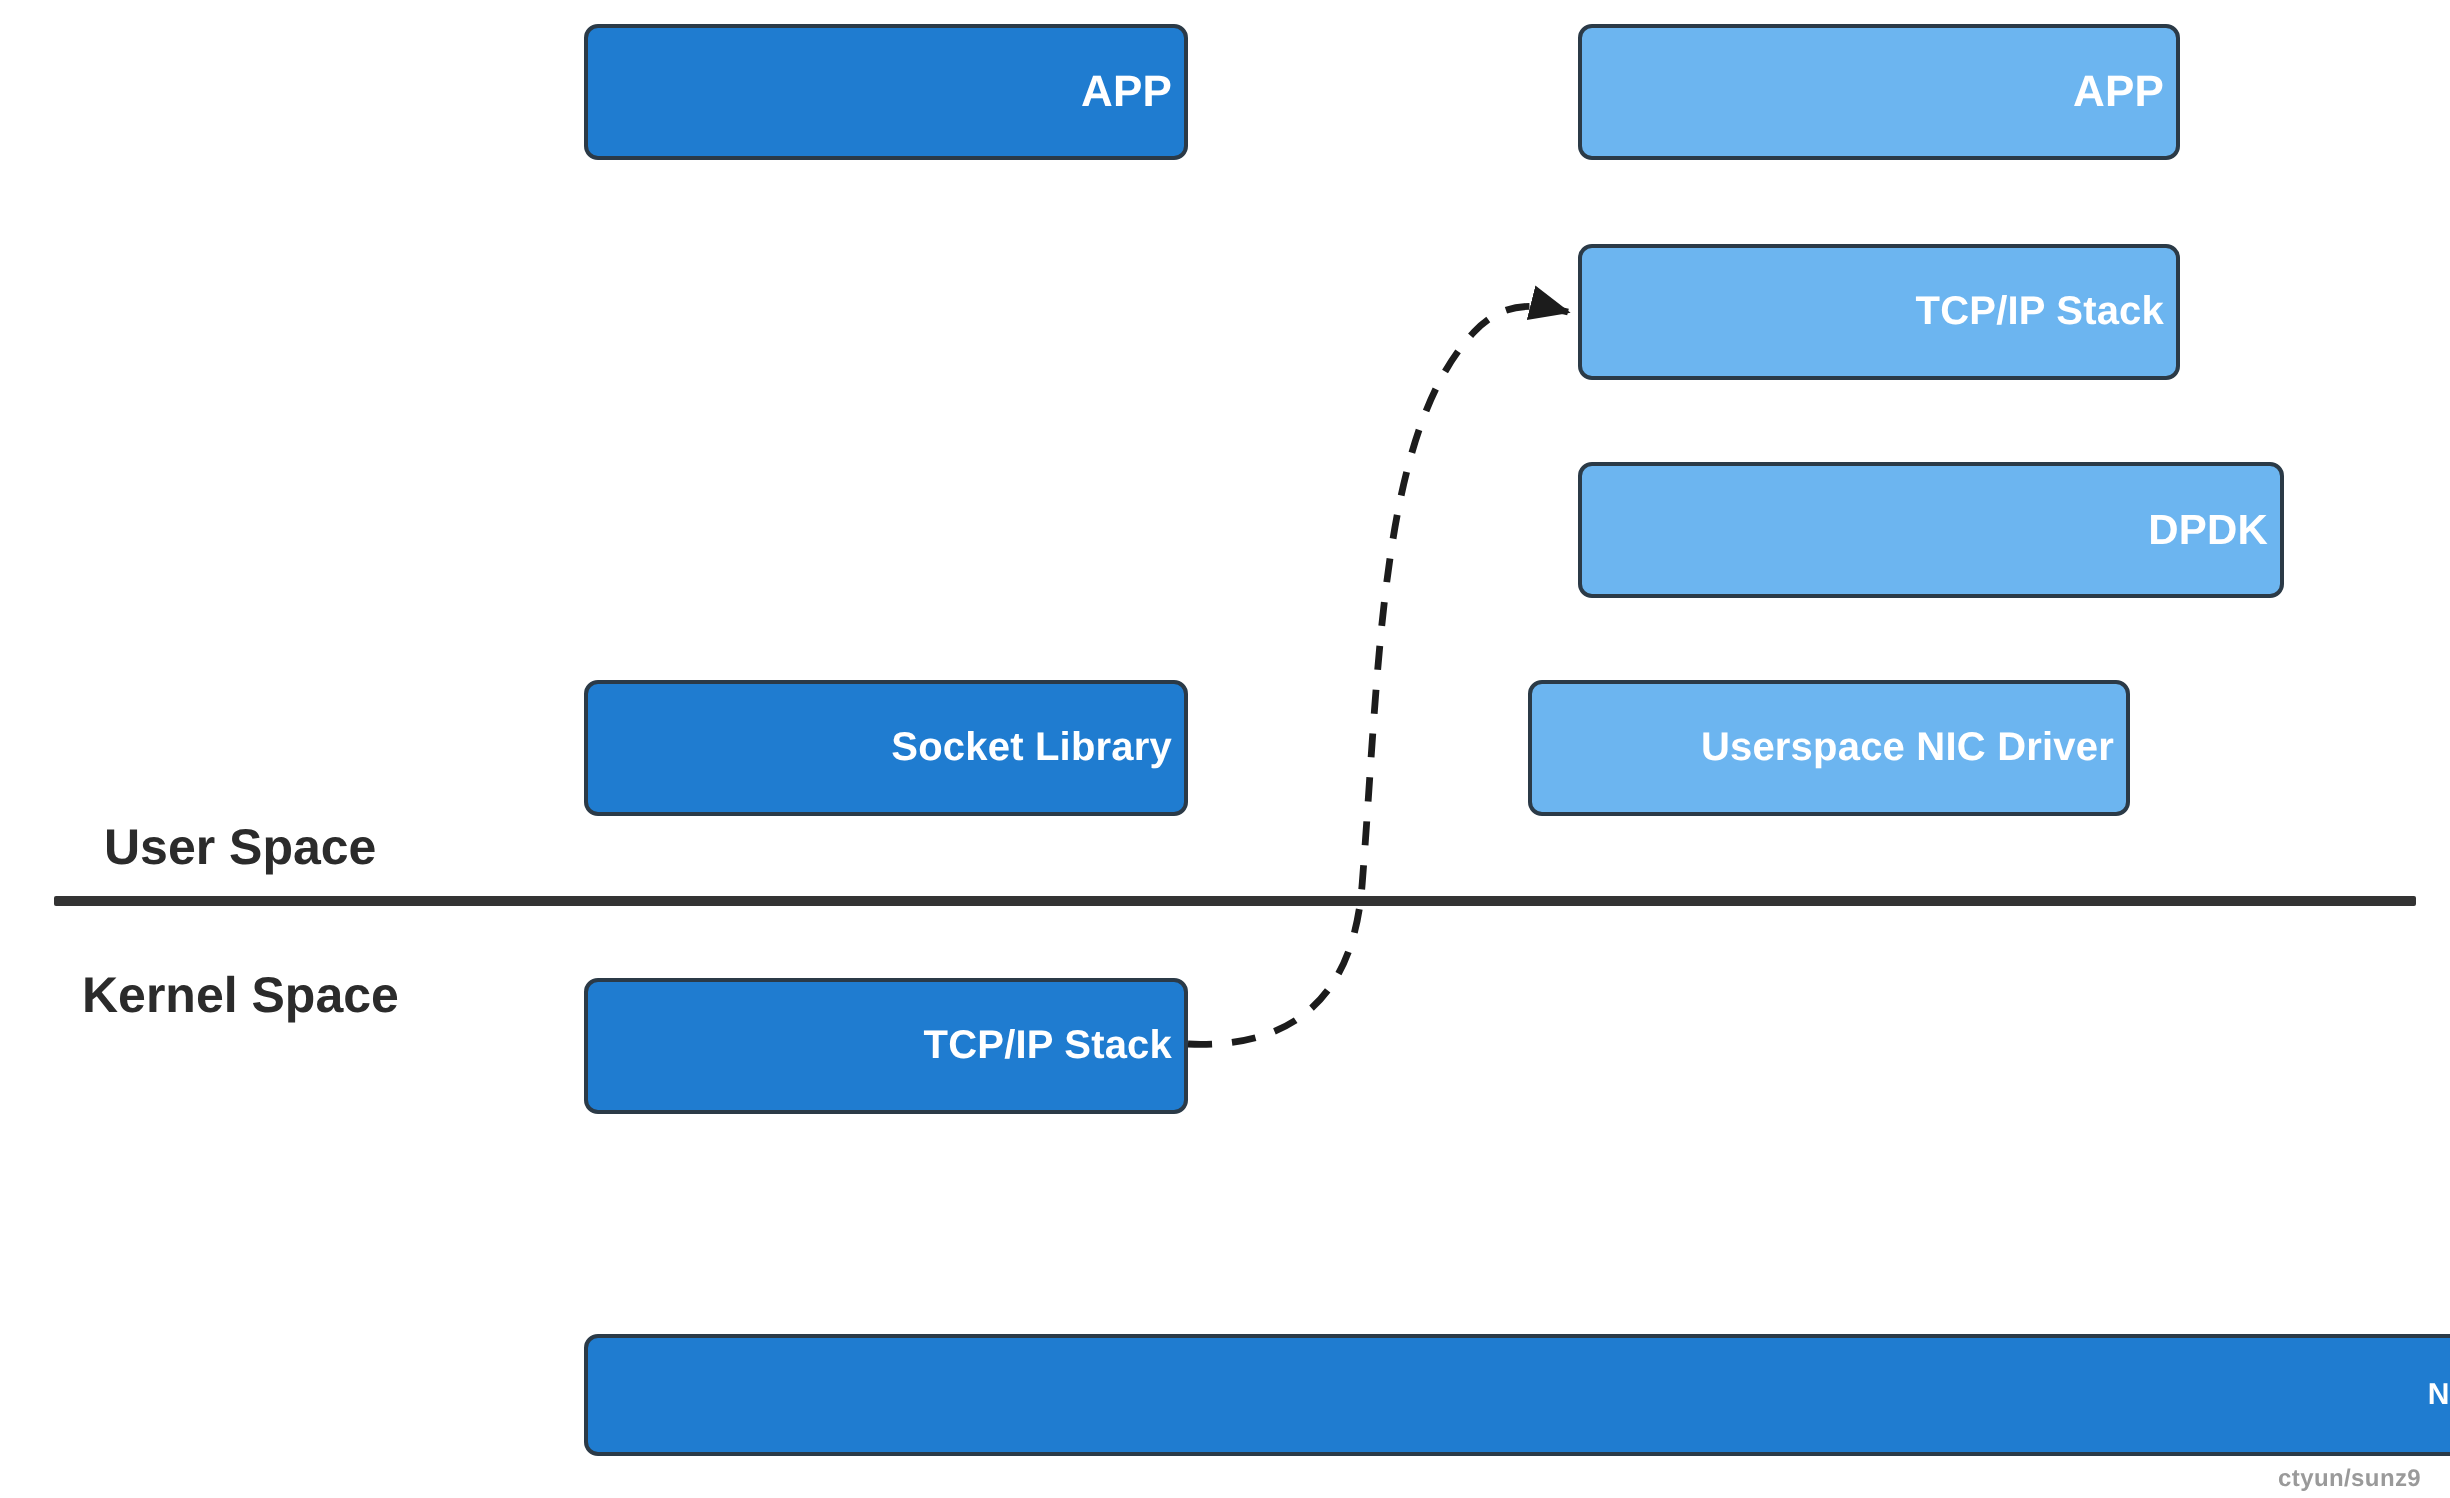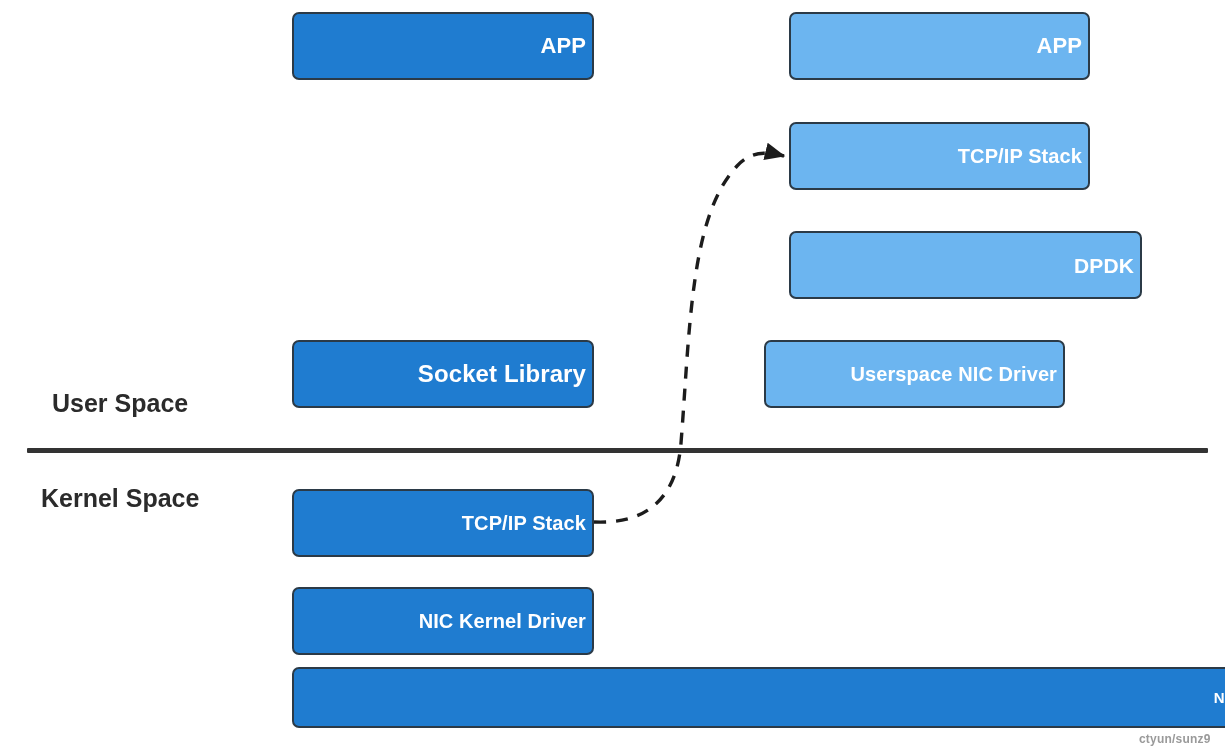--- a/index.html
+++ b/index.html
@@ -86,31 +86,28 @@
 </style>
 </head>
 <body>
 
 <div id="canvas">
 
   <div class="node kernel-tone" style="left:292px; top:12px; width:302px; height:68px; font-size:22px;">
     <span class="node-label">APP</span>
   </div>
 
-  <div class="node kernel-tone" style="left:292px; top:340px; width:302px; height:68px; font-size:24px;">
+  <div class="node kernel-tone" style="left:292px; top:340px; width:302px; height:68px; font-size:20px;">
     <span class="node-label">Socket Library</span>
   </div>
 
   <div class="node kernel-tone" style="left:292px; top:489px; width:302px; height:68px; font-size:20px;">
     <span class="node-label">TCP/IP Stack</span>
   </div>
 
-  <div class="node kernel-tone" style="left:292px; top:587px; width:302px; height:68px; font-size:20px;">
-    <span class="node-label">NIC Kernel Driver</span>
-  </div>
 
   <div class="node user-tone" style="left:789px; top:12px; width:301px; height:68px; font-size:22px;">
     <span class="node-label">APP</span>
   </div>
 
   <div class="node user-tone" style="left:789px; top:122px; width:301px; height:68px; font-size:20px;">
     <span class="node-label">TCP/IP Stack</span>
   </div>
 
   <div class="node user-tone" style="left:789px; top:231px; width:353px; height:68px; font-size:21px;">
@@ -118,21 +115,21 @@
   </div>
 
   <div class="node user-tone" style="left:764px; top:340px; width:301px; height:68px; font-size:20px;">
     <span class="node-label">Userspace NIC Driver</span>
   </div>
 
   <div class="node kernel-tone" style="left:292px; top:667px; width:956px; height:61px; font-size:15px;">
     <span class="node-label">NIC</span>
   </div>
 
-  <div class="zone-label" style="left:52px; top:391px;">User Space</div>
+  <div class="zone-label" style="left:52px; top:412px;">User Space</div>
 
   <div class="zone-label" style="left:41px; top:486px;">Kernel Space</div>
 
   <div class="divider" style="left:27px; top:448px; width:1181px; height:5px;"></div>
 
   <svg id="arrow-layer" viewBox="0 0 1225 749" xmlns="http://www.w3.org/2000/svg">
     <defs>
       <marker id="arrowhead" markerWidth="7" markerHeight="7" refX="5.6" refY="3" orient="auto" markerUnits="strokeWidth">
         <path d="M0,0.4 L6,3 L0,5.6 z" fill="#1c1c1c"></path>
       </marker>

